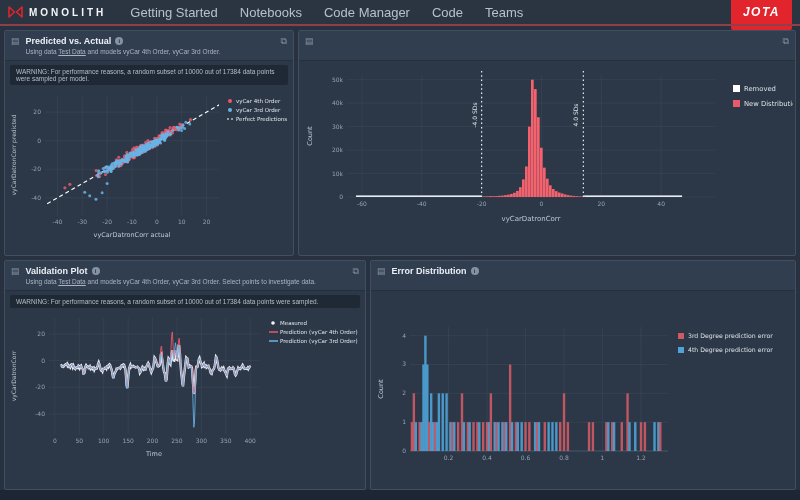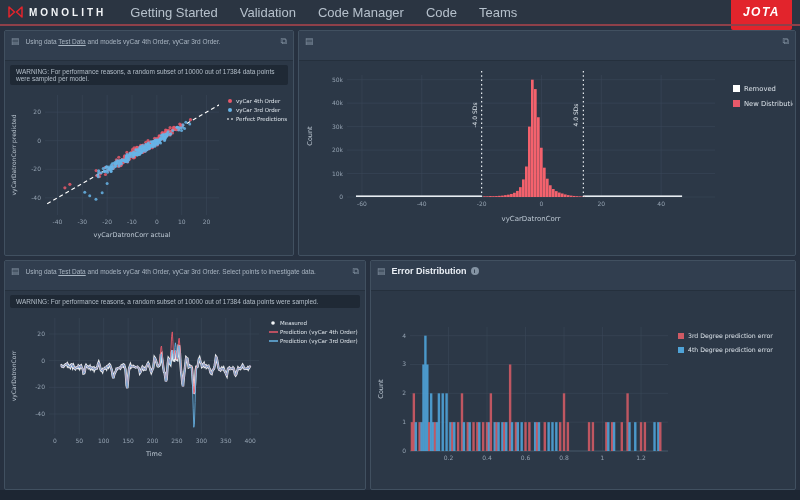--- a/index.html
+++ b/index.html
@@ -57,32 +57,36 @@
     <div class="brand">
       <span>
         <svg width="15" height="12" viewBox="0 0 30 24">
           <path d="M2 2 L13 12 L2 22 Z" fill="none" stroke="#e2242c" stroke-width="3" stroke-linejoin="round"></path>
           <path d="M28 2 L17 12 L28 22 Z" fill="none" stroke="#e2242c" stroke-width="3" stroke-linejoin="round"></path>
         </svg>
       </span>
       <span class="brand-name">MONOLITH</span>
     </div>
     <a class="nav-item">Getting Started</a>
-    <a class="nav-item">Validation</a>
+    <a class="nav-item">Notebooks</a>
     <a class="nav-item">Code Manager</a>
     <a class="nav-item">Code</a>
     <a class="nav-item">Teams</a>
     <div class="jota">JOTA</div>
   </div>
   <div class="nav-underline"></div>
 
   <div class="panel" id="panel-1">
     <div class="panel-header">
       <span class="icon-btn">▤</span>
       <div class="hdr-text">
+        <div class="panel-title-row">
+          <span class="panel-title">Predicted vs. Actual</span>
+          <span class="info">i</span>
+        </div>
         <div class="subtitle">
           <span>Using data </span><span class="lnk">Test Data</span><span> and models vyCar 4th Order, vyCar 3rd Order.</span>
         </div>
       </div>
       <span class="icon-btn icon-expand">⧉</span>
     </div>
     <div class="warnbar">WARNING: For performance reasons, a random subset of 10000 out of 17384 data points were sampled per model.</div>
     <svg id="chart-scatter" width="284" height="166" style="margin:2px auto 0;">
         <line x1="50.42857142857143" x2="50.42857142857143" y1="8" y2="128" stroke="#3a4859" stroke-width="0.6"></line>
         <text x="50.42857142857143" y="137" fill="#94a2b1" font-size="6" font-family="&quot;DejaVu Sans&quot;, sans-serif" text-anchor="middle">-40</text>
@@ -688,20 +692,24 @@
         <text x="443" y="28" fill="#dbe2e9" font-size="6.8" font-family="&quot;DejaVu Sans&quot;, sans-serif">Removed</text>
         <rect x="432" y="37" width="7" height="7" fill="#e8596a"></rect>
         <text x="443" y="43" fill="#dbe2e9" font-size="6.8" font-family="&quot;DejaVu Sans&quot;, sans-serif">New Distribution</text>
       </svg>
   </div>
 
   <div class="panel" id="panel-3">
     <div class="panel-header">
       <span class="icon-btn">▤</span>
       <div class="hdr-text">
+        <div class="panel-title-row">
+          <span class="panel-title">Validation Plot</span>
+          <span class="info">i</span>
+        </div>
         <div class="subtitle">
           <span>Using data </span><span class="lnk">Test Data</span><span> and models vyCar 4th Order, vyCar 3rd Order. Select points to investigate data.</span>
         </div>
       </div>
       <span class="icon-btn icon-expand">⧉</span>
     </div>
     <div class="warnbar">WARNING: For performance reasons, a random subset of 10000 out of 17384 data points were sampled.</div>
     <svg id="chart-validation" width="356" height="164" style="margin:2px auto 0;">
         <line x1="47.86046511627907" x2="47.86046511627907" y1="8" y2="124" stroke="#3a4859" stroke-width="0.6"></line>
         <text x="47.86046511627907" y="133" fill="#94a2b1" font-size="6" font-family="&quot;DejaVu Sans&quot;, sans-serif" text-anchor="middle">0</text>

